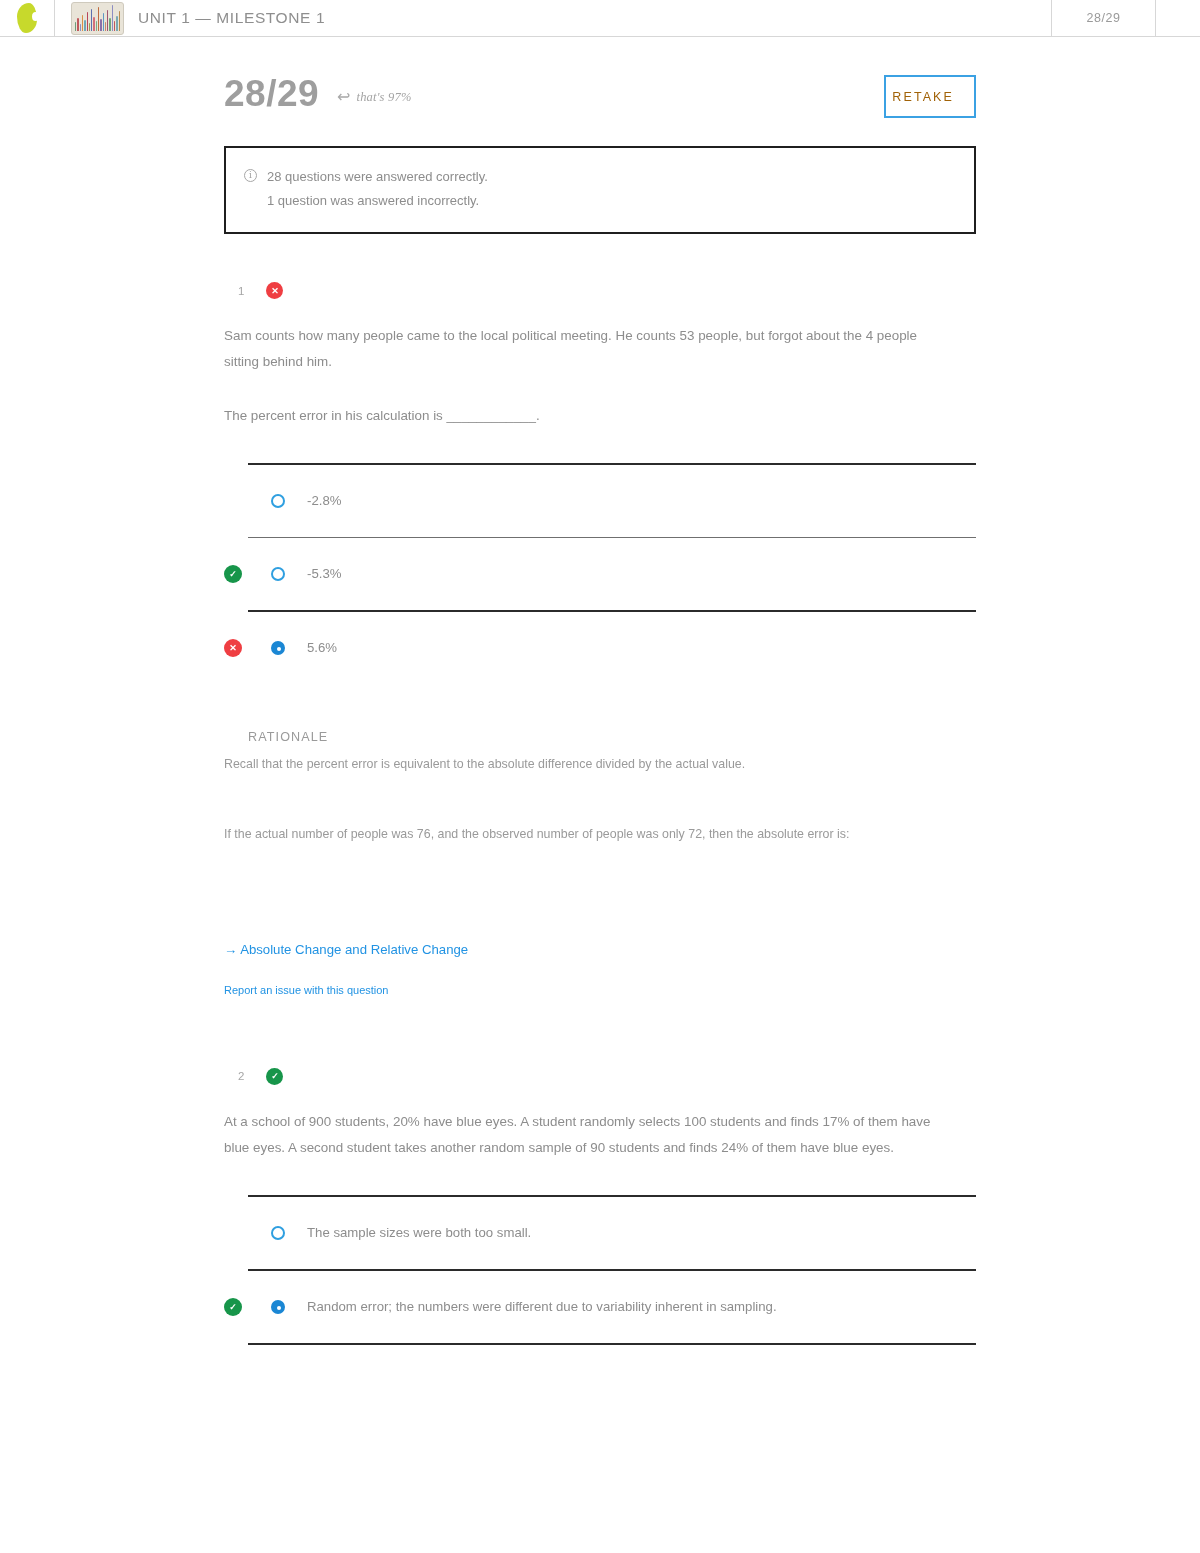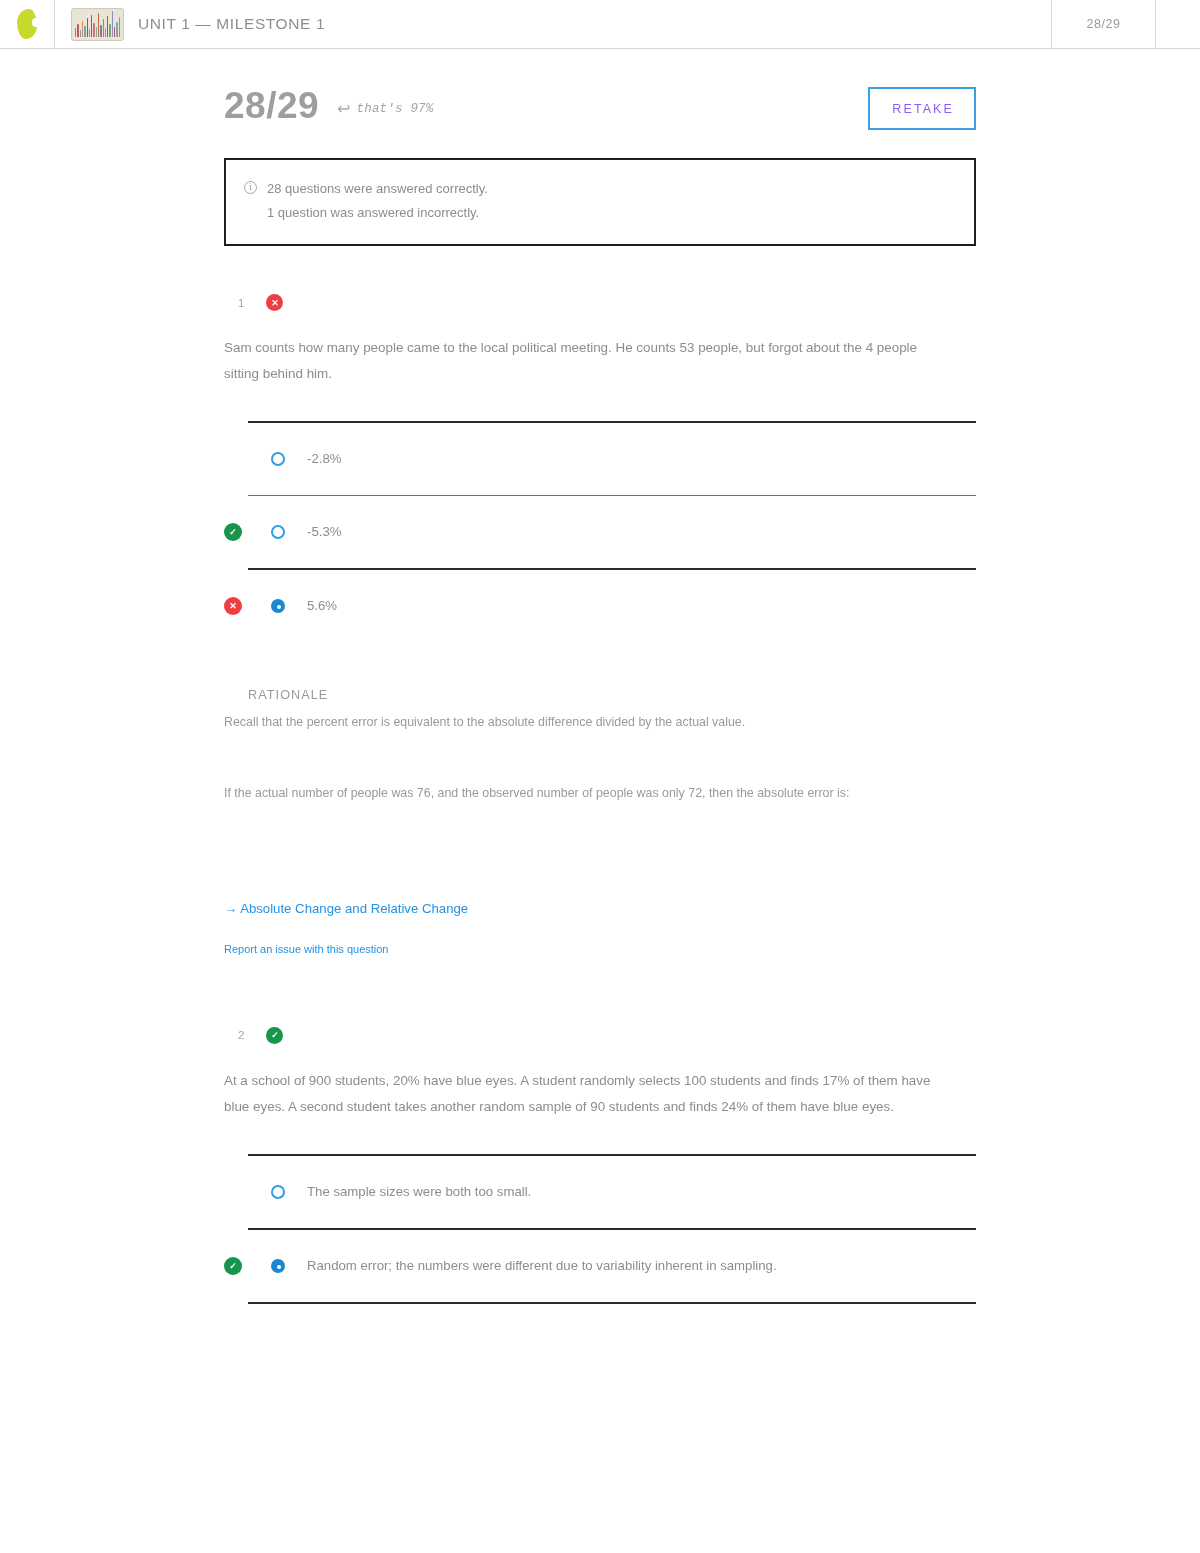--- a/index.html
+++ b/index.html
@@ -8,21 +8,21 @@
     width:1200px; height:1553px;
     background:#ffffff;
     font-family:"Liberation Sans", sans-serif;
     color:#8b8b8b;
     -webkit-font-smoothing:antialiased;
   }
 
   
   .topbar {
     position:relative;
-    height:49px;
+    height:37px;
     border-bottom:1px solid #d7d7d7;
     display:flex;
     align-items:stretch;
   }
   .logo-cell {
     width:55px;
     display:flex; align-items:center; justify-content:center;
     border-right:1px solid #d7d7d7;
   }
   .logo-mark {
@@ -94,32 +94,32 @@
   }
   .note {
     display:flex; align-items:center; gap:6px;
     color:#a4a4a4;
     font-size:12.5px;
     position:relative;
     top:-4px;
   }
   .note .arrow { font-size:16px; line-height:1; color:#a9a9a9; }
   .note .hand {
-    font-family:Liberation Mono, monospace;
+    font-family:Liberation Serif, serif;
     font-style:italic;
     font-size:12.5px;
     letter-spacing:.2px;
   }
   .retake {
     border:2px solid #3ba1e3;
     background:#ffffff;
-    color:#8b5cf6;
+    color:#a16207;
     font-size:12.5px;
     letter-spacing:2.1px;
-    padding:13px 20px 12px 22px;
+    padding:13px 20px 12px 6px;
     cursor:pointer;
     font-family:"Liberation Sans", sans-serif;
   }
 
   .notice {
     margin-top:28px;
     border:2px solid #1f1f1f;
     padding:17px 20px 19px 18px;
     font-size:13px;
     color:#8d8d8d;
@@ -283,20 +283,21 @@
         <span>1 question was answered incorrectly.</span>
       </div>
     </div>
 
     <div class="question">
       <div class="q-head">
         <span class="q-num">1</span>
         <span class="badge wrong">✕</span>
       </div>
       <div class="q-text">Sam counts how many people came to the local political meeting.  He counts 53 people, but forgot about the 4 people sitting behind him.</div>
+      <div class="q-prompt">The percent error in his calculation is ____________.</div>
 
       <div class="options">
         <div class="opt-row">
           <div class="sep"></div>
           <div class="opt-body">
             <span class="radio"></span>
             <span class="opt-label">-2.8%</span>
           </div>
         </div>
         <div class="opt-row">

